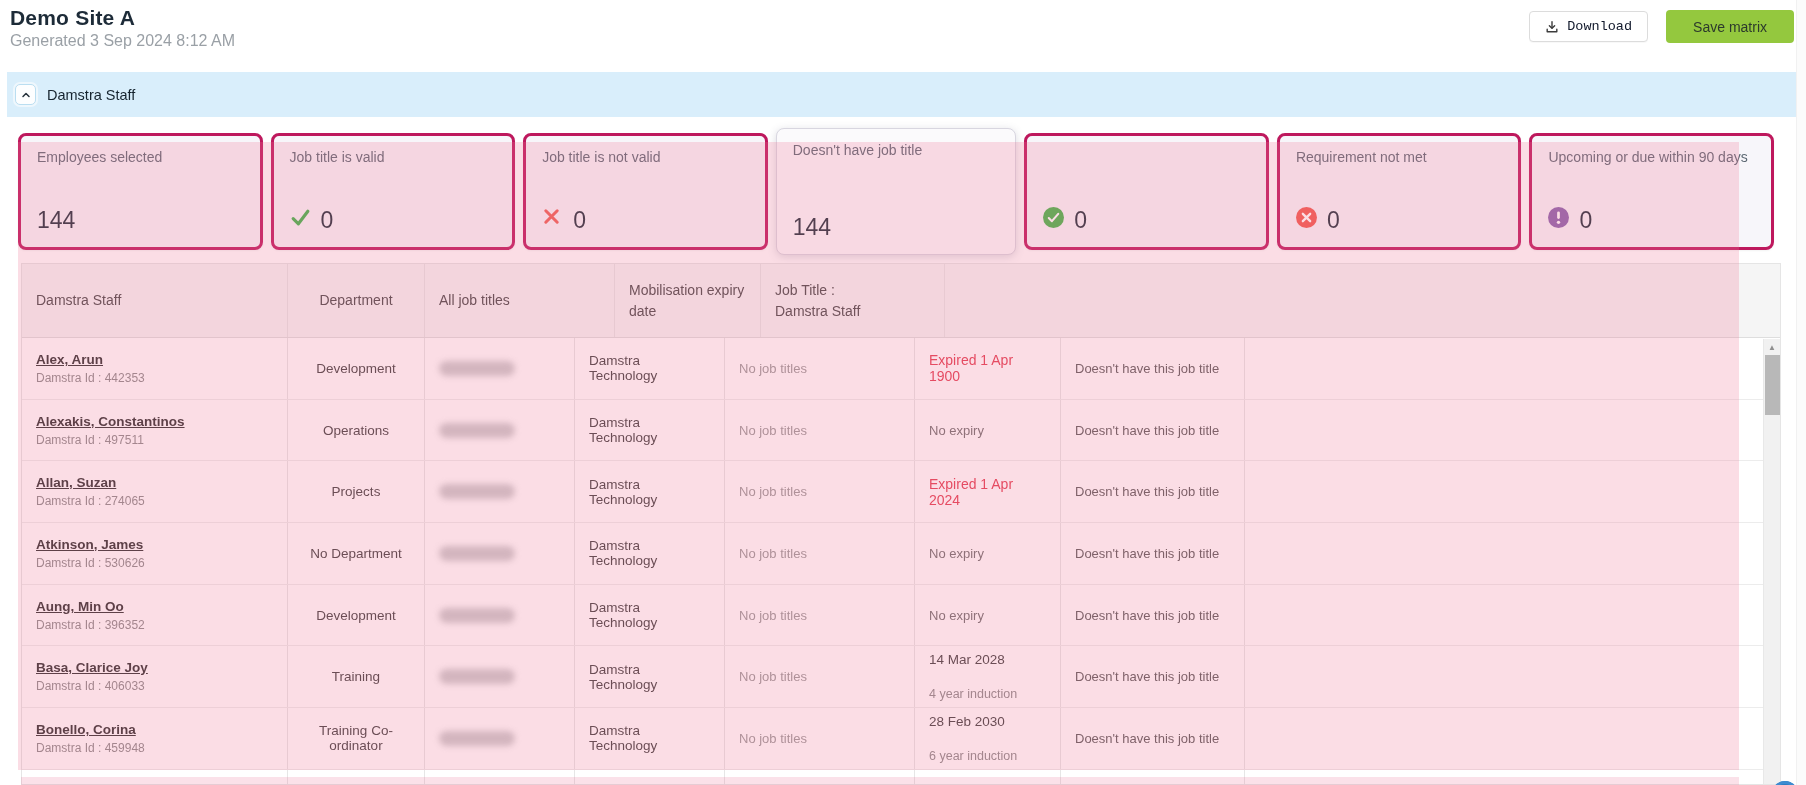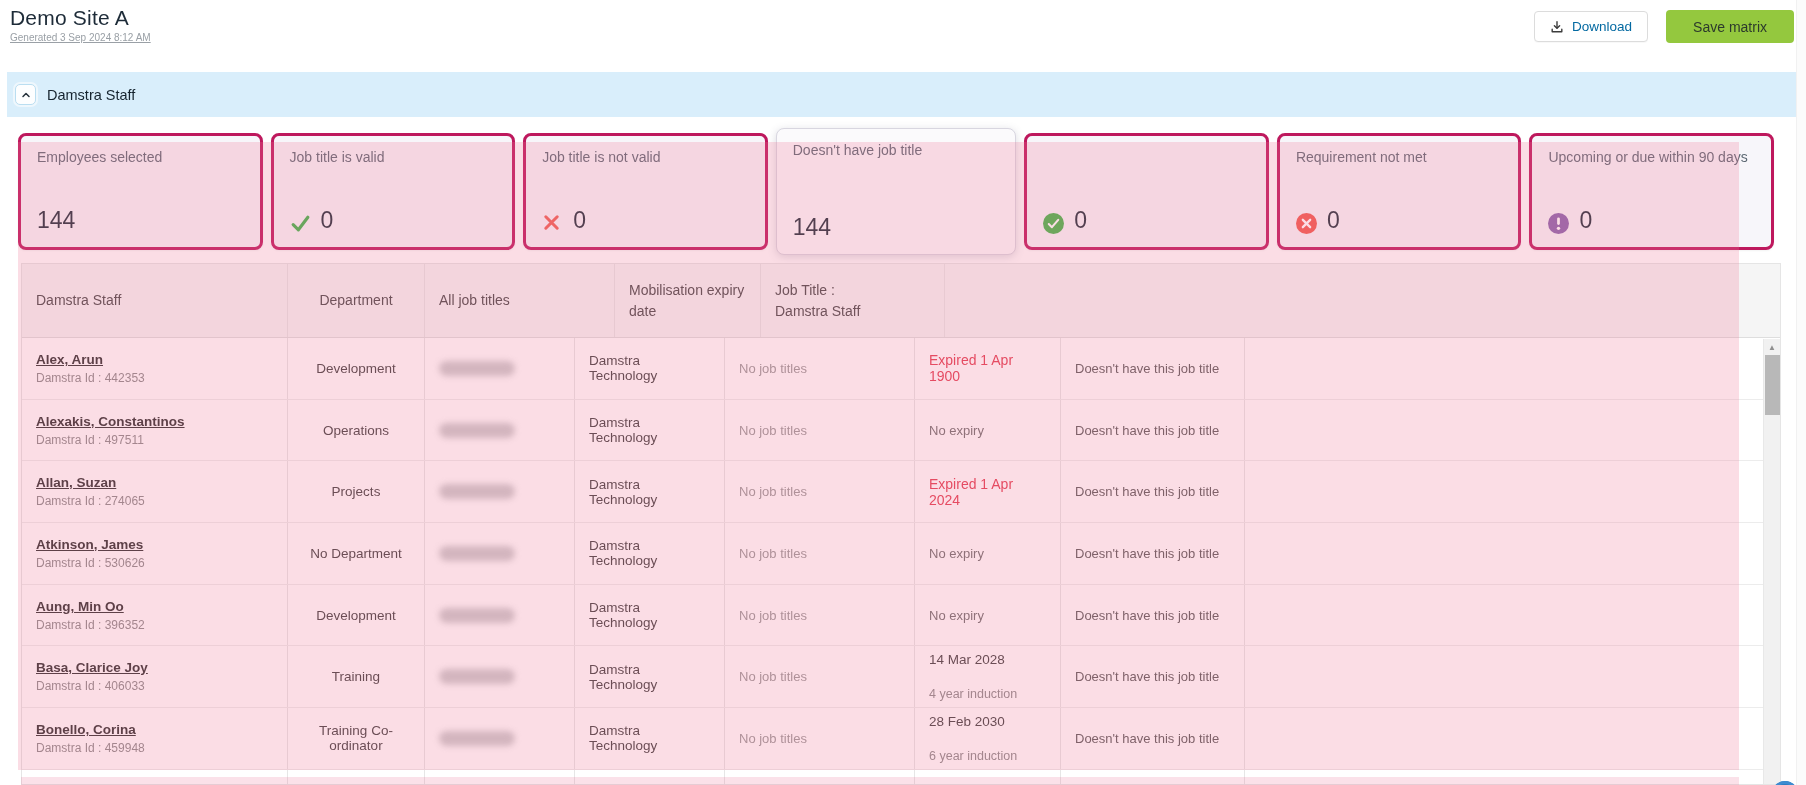--- a/index.html
+++ b/index.html
@@ -2,45 +2,45 @@
 <html><head>
 <meta charset="utf-8">
 <style>
   * { box-sizing: border-box; }
   html,body { margin:0; padding:0; background:#fff; }
   body { font-family:"Liberation Sans","DejaVu Sans",sans-serif; }
   .page { position:relative; width:1806px; height:785px; overflow:hidden; background:#ffffff; }
 
   
   .topbar { position:absolute; left:10px; top:0; right:10px; height:64px; }
-  .page-title { margin:6px 0 2px; font-size:21px; font-weight:400; color:#1d2b38; letter-spacing:.2px; }
-  .generated { font-size:10px; color:#9aa0a6;text-decoration:underline; }
+  .page-title { margin:6px 0 2px; font-size:21px; font-weight:700; color:#1d2b38; letter-spacing:.2px; }
+  .generated { font-size:16px; color:#9aa0a6; }
   .actions { position:absolute; right:2px; top:10px; display:flex; gap:18px; align-items:center; }
   .btn-download { display:flex; align-items:center; gap:8px; height:31px; padding:0 15px;
-      background:#fff; border:1px solid #dcdcdc; border-radius:4px; font-size:13.5px; color:#0369a1;
-      box-shadow:0 1px 1px rgba(0,0,0,.03); cursor:pointer; font-family:Liberation Sans, sans-serif; }
+      background:#fff; border:1px solid #dcdcdc; border-radius:4px; font-size:13.5px; color:#0f172a;
+      box-shadow:0 1px 1px rgba(0,0,0,.03); cursor:pointer; font-family:Liberation Mono, monospace; }
   .btn-save { height:33px; padding:0 27px; background:#94c83e; border:none; border-radius:4px;
       font-size:14px; color:#2c3a2c; cursor:pointer; font-family:inherit; }
 
   
   .section-bar { position:absolute; left:7px; top:72px; width:1789px; height:45px; background:#d9eefb;
       display:flex; align-items:center; padding-left:8px; }
   .collapse-btn { width:21px; height:21px; background:#fdfeff; border:1px solid #badef1; border-radius:5px;
       display:flex; align-items:center; justify-content:center; cursor:pointer; padding:0;
       box-shadow:0 0 0 2px rgba(255,255,255,.55); }
   .section-title { margin-left:11px; font-size:14.5px; color:#16242f; }
 
   
   .cards { position:absolute; left:18px; top:133px; width:1756px; height:127px; display:flex; gap:8px; align-items:flex-start; }
   .card { position:relative; flex:1 1 0; height:117px; background:#f7f6fa; border:3px solid #be185d;
       border-radius:8px; box-shadow:0 1px 2px rgba(0,0,0,.05); cursor:pointer; }
   .card.selected { margin-top:-5px; height:127px; background:#fbfafc; border:1px solid #d8d6e0;
       box-shadow:0 2px 8px rgba(80,80,110,.22); }
   .card-label { padding:13px 16px 0 16px; font-size:14px; color:#5c6873; }
-  .card-value-row { position:absolute; left:16px; bottom:13px; display:flex; align-items:flex-end; gap:10px; }
+  .card-value-row { position:absolute; left:16px; bottom:13px; display:flex; align-items:flex-start; gap:10px; }
   .card-value { font-size:23px; color:#1f2d38; }
   .cicon { display:inline-flex; width:21px; height:21px; }
 
   
   .table-wrap { position:absolute; left:21px; top:263px; width:1760px; height:522px;
       border:1px solid #e5e5e5; background:#fff; overflow:hidden; }
   .thead { display:flex; height:74px; background:#f5f5f5; border-bottom:1px solid #dedede; }
   .th { display:flex; flex-direction:column; justify-content:center; padding:8px 14px;
       font-size:14px; color:#474747; border-left:1px solid #e4e4e4; }
   .th:first-child { border-left:none; }

